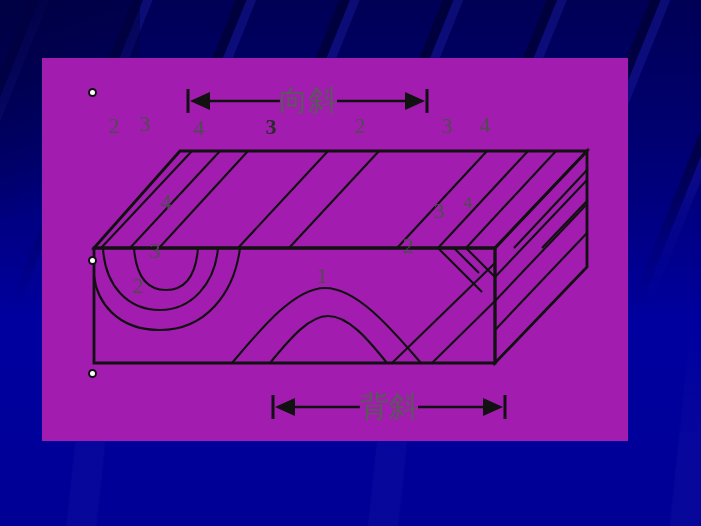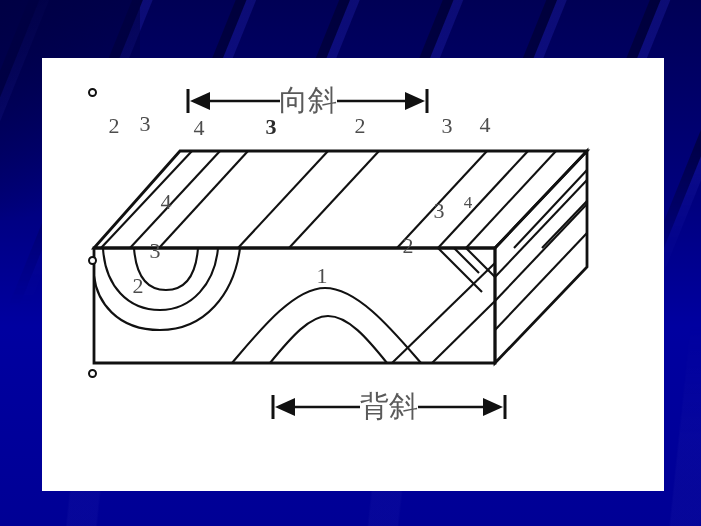--- a/index.html
+++ b/index.html
@@ -71,23 +71,22 @@
     left: 0; top: 0; width: 140px; height: 220px;
     background: linear-gradient(150deg, #000044 0%, rgba(0,0,70,0.0) 78%);
   }
 
   
   #picture-panel {
     position: absolute;
     left: 42px;
     top: 58px;
     width: 586px;
-    height: 433px;
-    background: #ffffff;
-    padding-left: 36px;
+    height: 383px;
+    background: #a21caf;
   }
 
   
   .handle {
     position: absolute;
     width: 9px;
     height: 9px;
     border: 2px solid #111111;
     border-radius: 50%;
     background: #ffffff;

